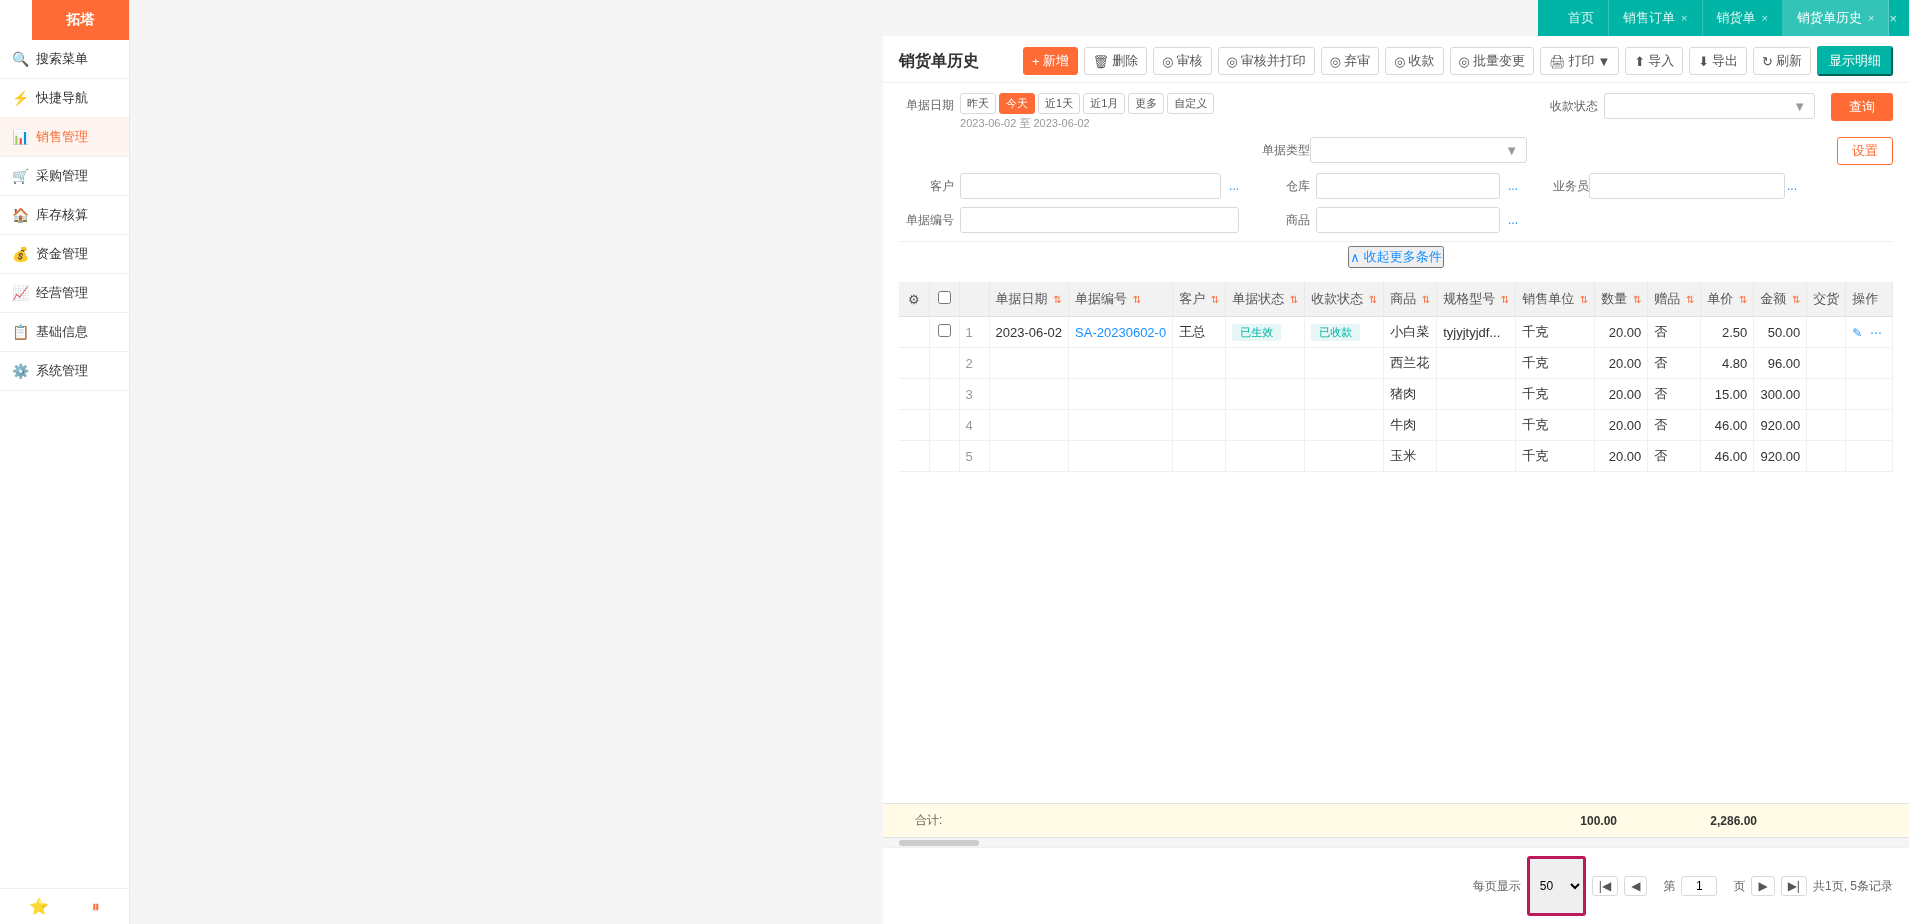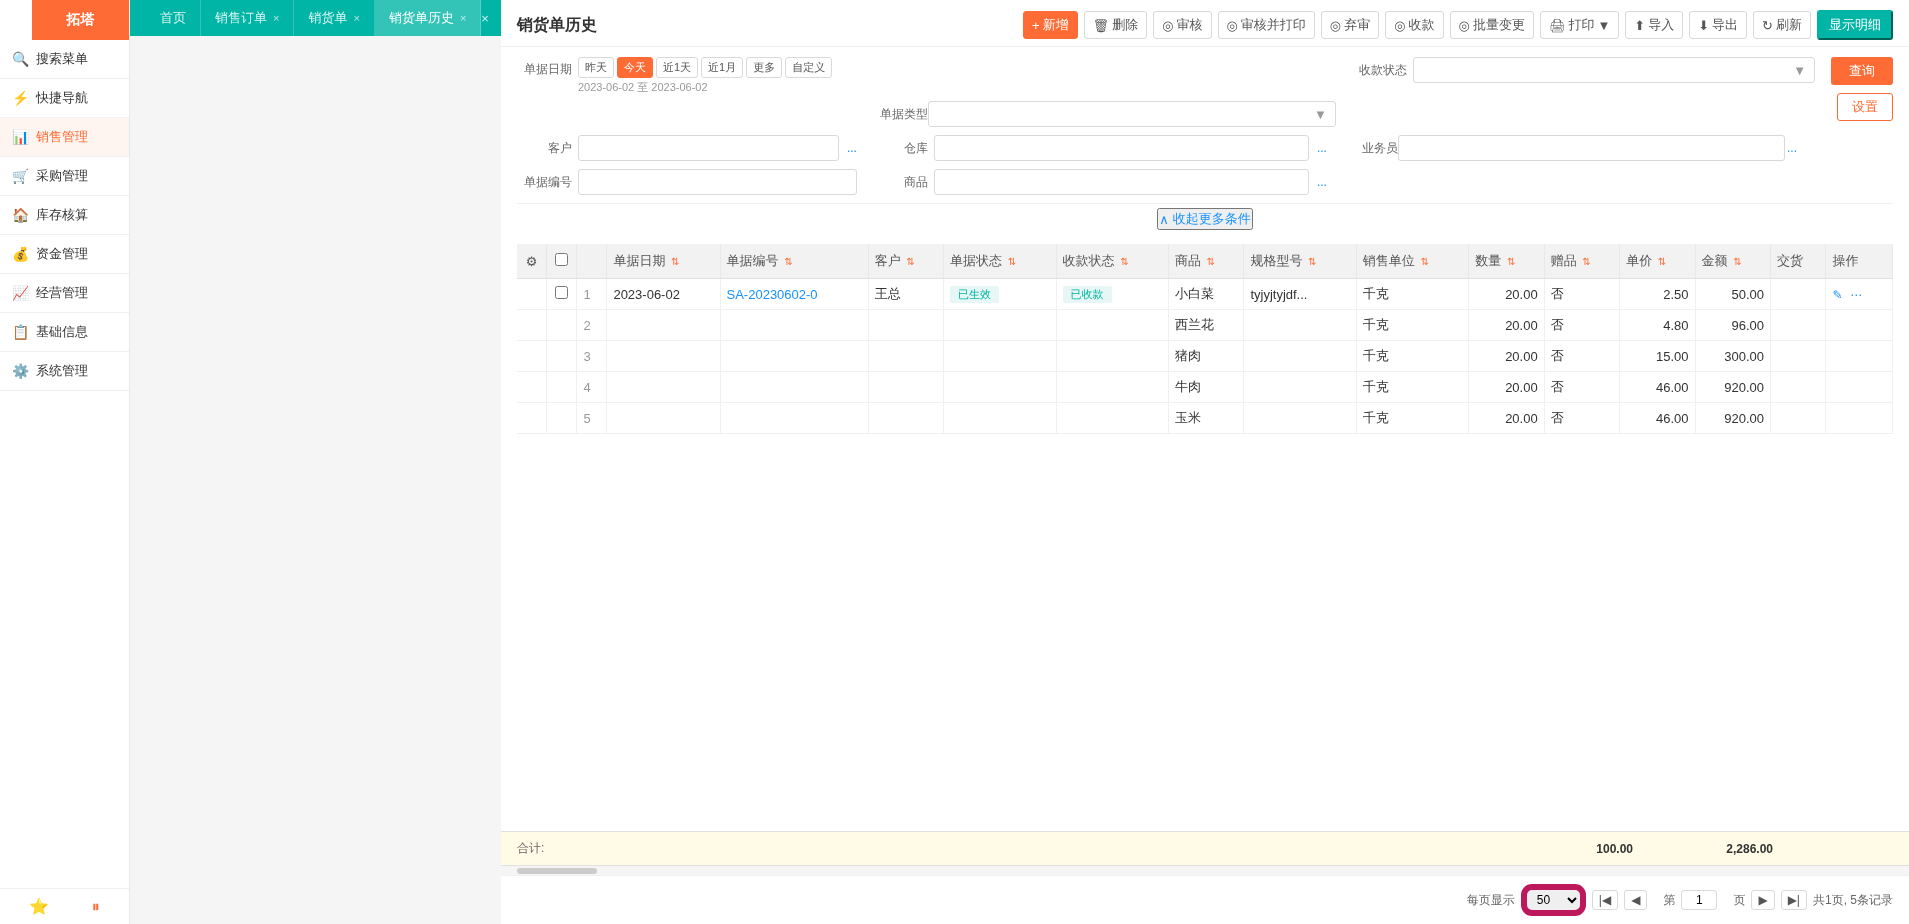--- a/index.html
+++ b/index.html
@@ -54,22 +54,23 @@
     .sidebar-bottom-btn {
       color: #ff6b35;
       cursor: pointer;
       font-size: 16px;
     }
 
     
     .main {
       flex: 1;
       display: flex;
-      flex-direction: row;
+      flex-direction: column;
       overflow: hidden;
+      align-items: flex-end;
     }
 
     
     .content {
       flex: 1;
       overflow-y: auto;
       background: #fff;
       display: flex;
       flex-direction: column;
     }
@@ -181,21 +182,21 @@
     .status-collected { background: #e6f7f5; color: #00b5a5; }
     .link-text { color: #1890ff; cursor: pointer; }
     .action-btn { color: #1890ff; cursor: pointer; font-size: 12px; margin-right: 4px; }
     .gear-th { width: 30px; text-align: center; }
     .checkbox-th { width: 30px; text-align: center; }
     .row-num { color: #999; }
 
     
     .table-footer {
       background: #fffbe6;
-      padding: 8px 16px;
+      padding: 8px 32px;
       display: flex;
       align-items: center;
       border-top: 1px solid #e0e0e0;
       flex-shrink: 0;
     }
     .footer-label { color: #666; font-size: 12px; min-width: 60px; }
     .footer-total { color: #333; font-size: 12px; font-weight: bold; }
 
     
     .pagination {
@@ -203,23 +204,23 @@
       align-items: center;
       justify-content: flex-end;
       padding: 8px 16px;
       background: #fff;
       border-top: 1px solid #f0f0f0;
       gap: 6px;
       flex-shrink: 0;
     }
     .pagination-label { color: #666; font-size: 12px; margin-left: 10px; }
     .pagination-select {
-      border: 6px solid #be185d;
-      border-radius: 11px;
-      padding: 2px 6px;
+      border: 3px solid #be185d;
+      border-radius: 3px;
+      padding: 19px 6px;
       font-size: 12px;
     }
     .pagination-btn {
       border: 1px solid #d9d9d9;
       background: #fff;
       border-radius: 3px;
       padding: 2px 6px;
       cursor: pointer;
       font-size: 12px;
       color: #555;
@@ -511,21 +512,21 @@
         </div>
 
         <div style="display:flex; align-items:center; gap:6px; flex:1;">
           <span class="flt-label">收款状态</span>
           <div class="flt-select" style="flex:1;">
             <span></span>
             <span style="color:#999;">▼</span>
           </div>
         </div>
 
-        <div style="display:flex; flex-direction:column; align-items:flex-end; gap:4px; flex-shrink:0;">
+        <div style="display:flex; flex-direction:column; align-items:flex-end; gap:12px; flex-shrink:0;">
           <button class="query-btn">查询</button>
           <button class="setting-btn">设置</button>
         </div>
       </div>
 
       <div style="display:flex; align-items:center; margin-bottom:8px; gap:16px;">
         <div style="display:flex; align-items:center; gap:6px; min-width:340px;">
           <span class="flt-label">客户</span>
           <input class="flt-input" style="flex: 1 1 0%;">
           <span class="flt-ellipsis">...</span>

